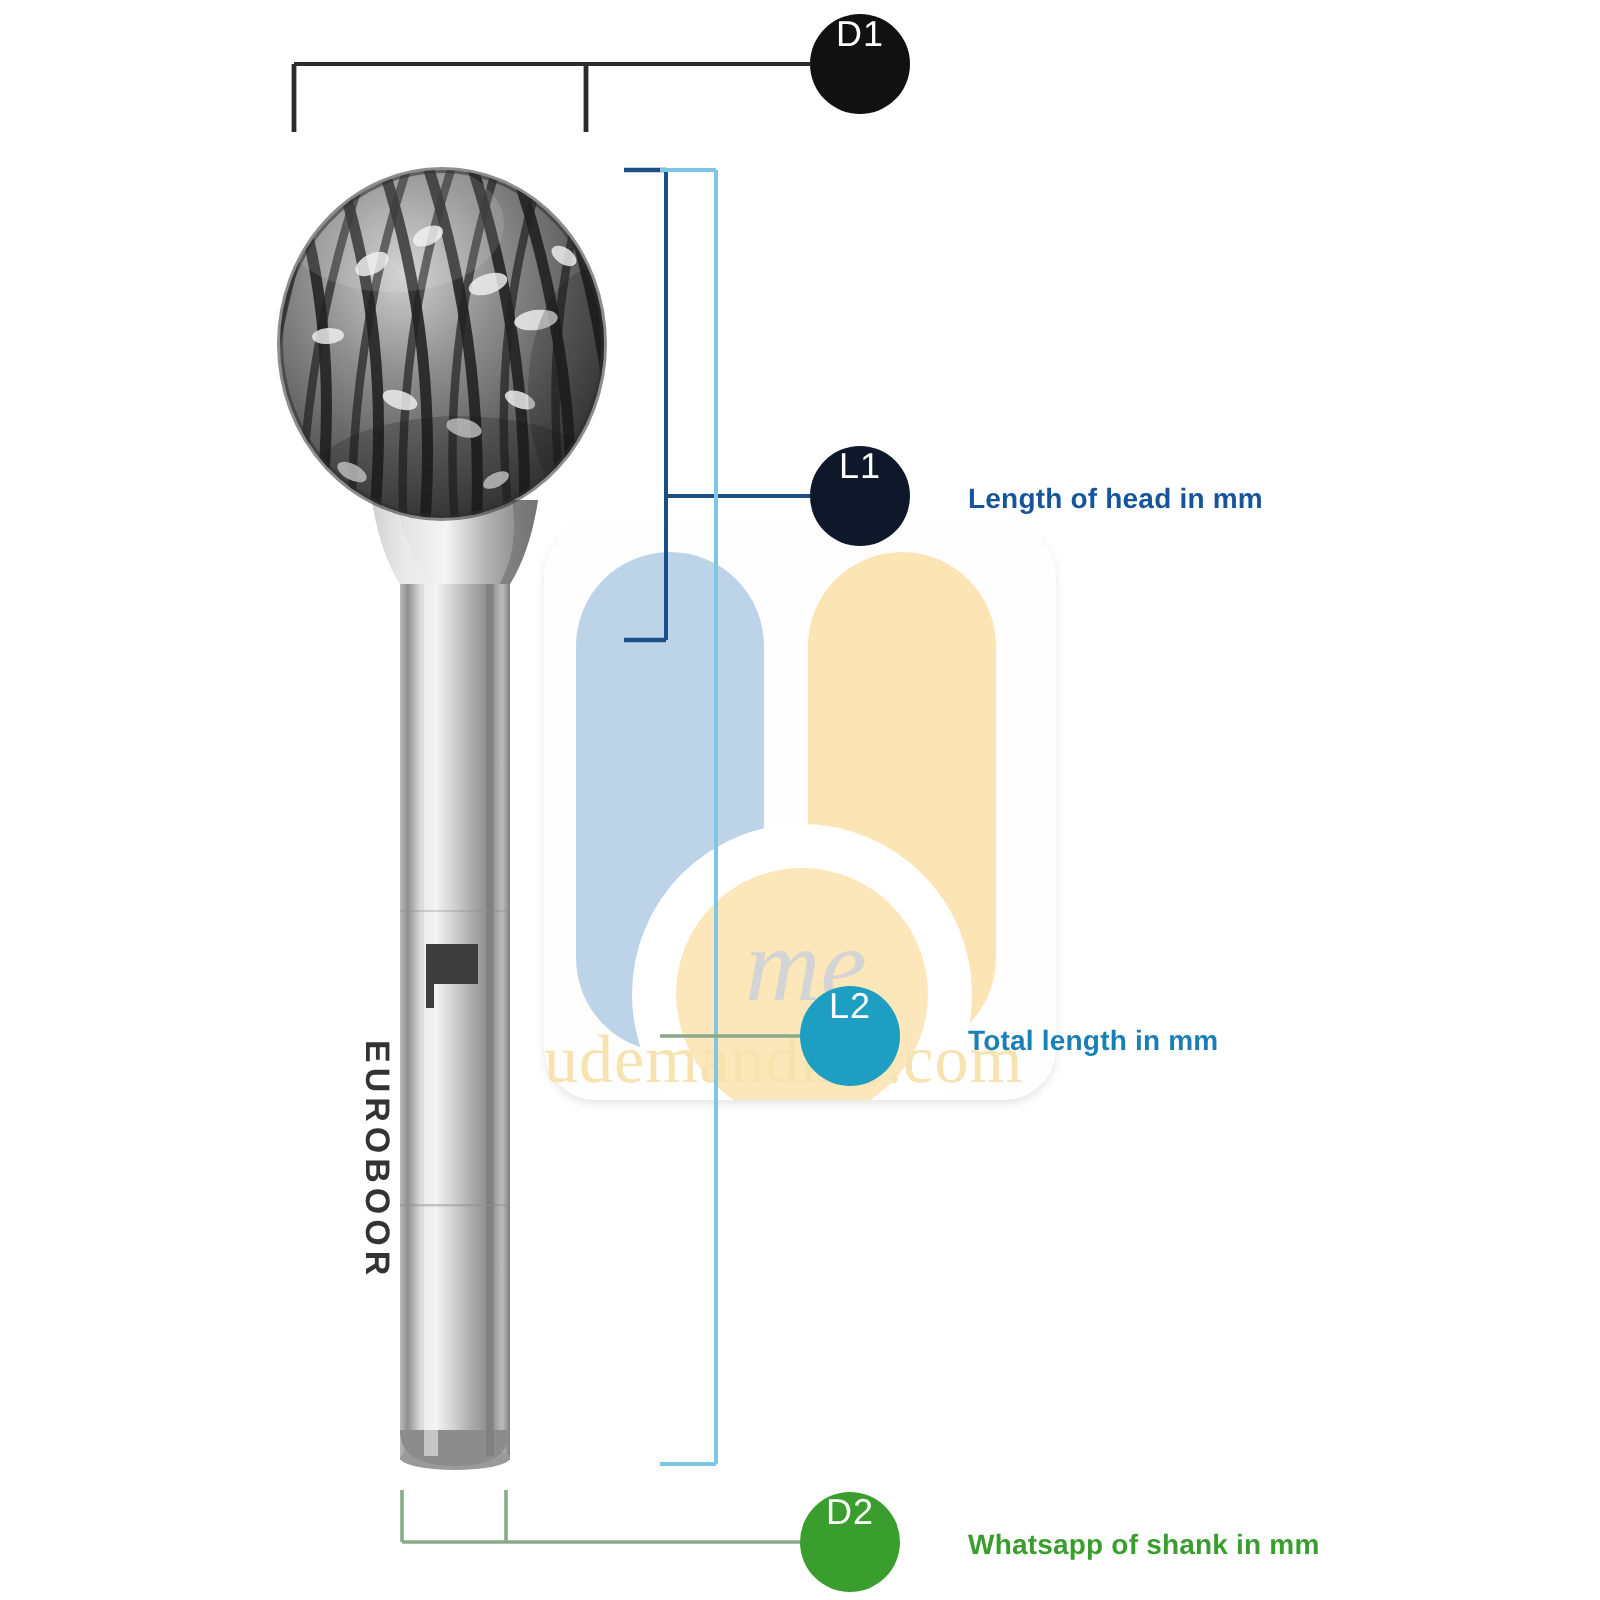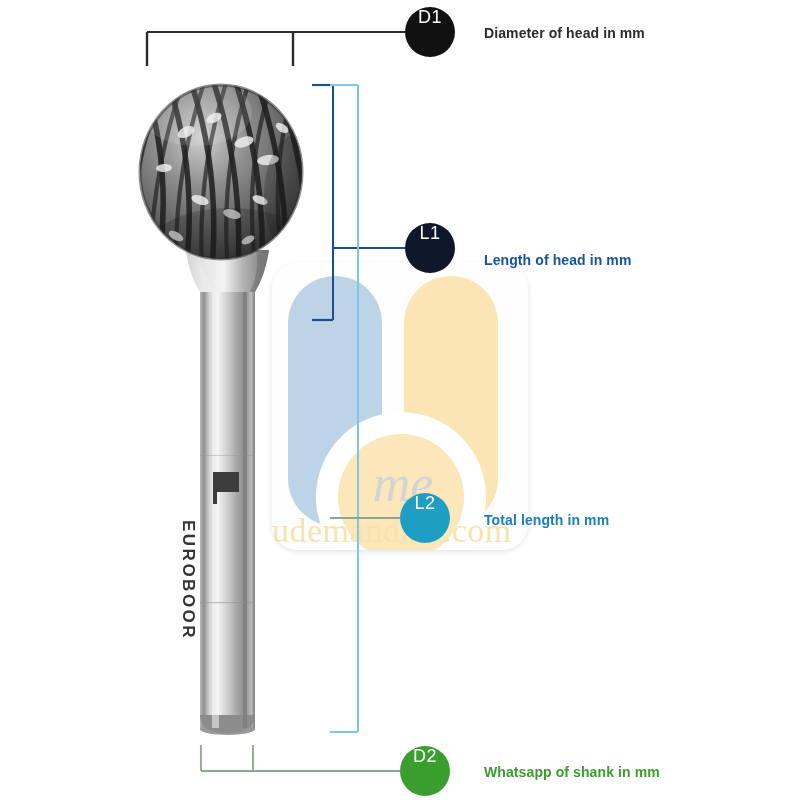--- a/index.html
+++ b/index.html
@@ -340,18 +340,17 @@
   <div class="badge l1" style="left:405px; top:223px;">
     <span>L1</span>
   </div>
   <div class="badge l2" style="left:400px; top:493px;">
     <span>L2</span>
   </div>
   <div class="badge d2" style="left:400px; top:746px;">
     <span>D2</span>
   </div>
 
-  <div class="dim-label d1" style="left:484px; top:25px;">Diameter of head in mm</div>
-  <div class="dim-label l1" style="left:484px; top:241px;margin-top:11px;">Length of head in mm</div>
+  <div class="dim-label l1" style="left:484px; top:241px;">Length of head in mm</div>
   <div class="dim-label l2" style="left:484px; top:512px;">Total length in mm</div>
   <div class="dim-label d2" style="left:484px; top:764px;">Whatsapp of shank in mm</div>
 
 </div>
 
 </body></html>

